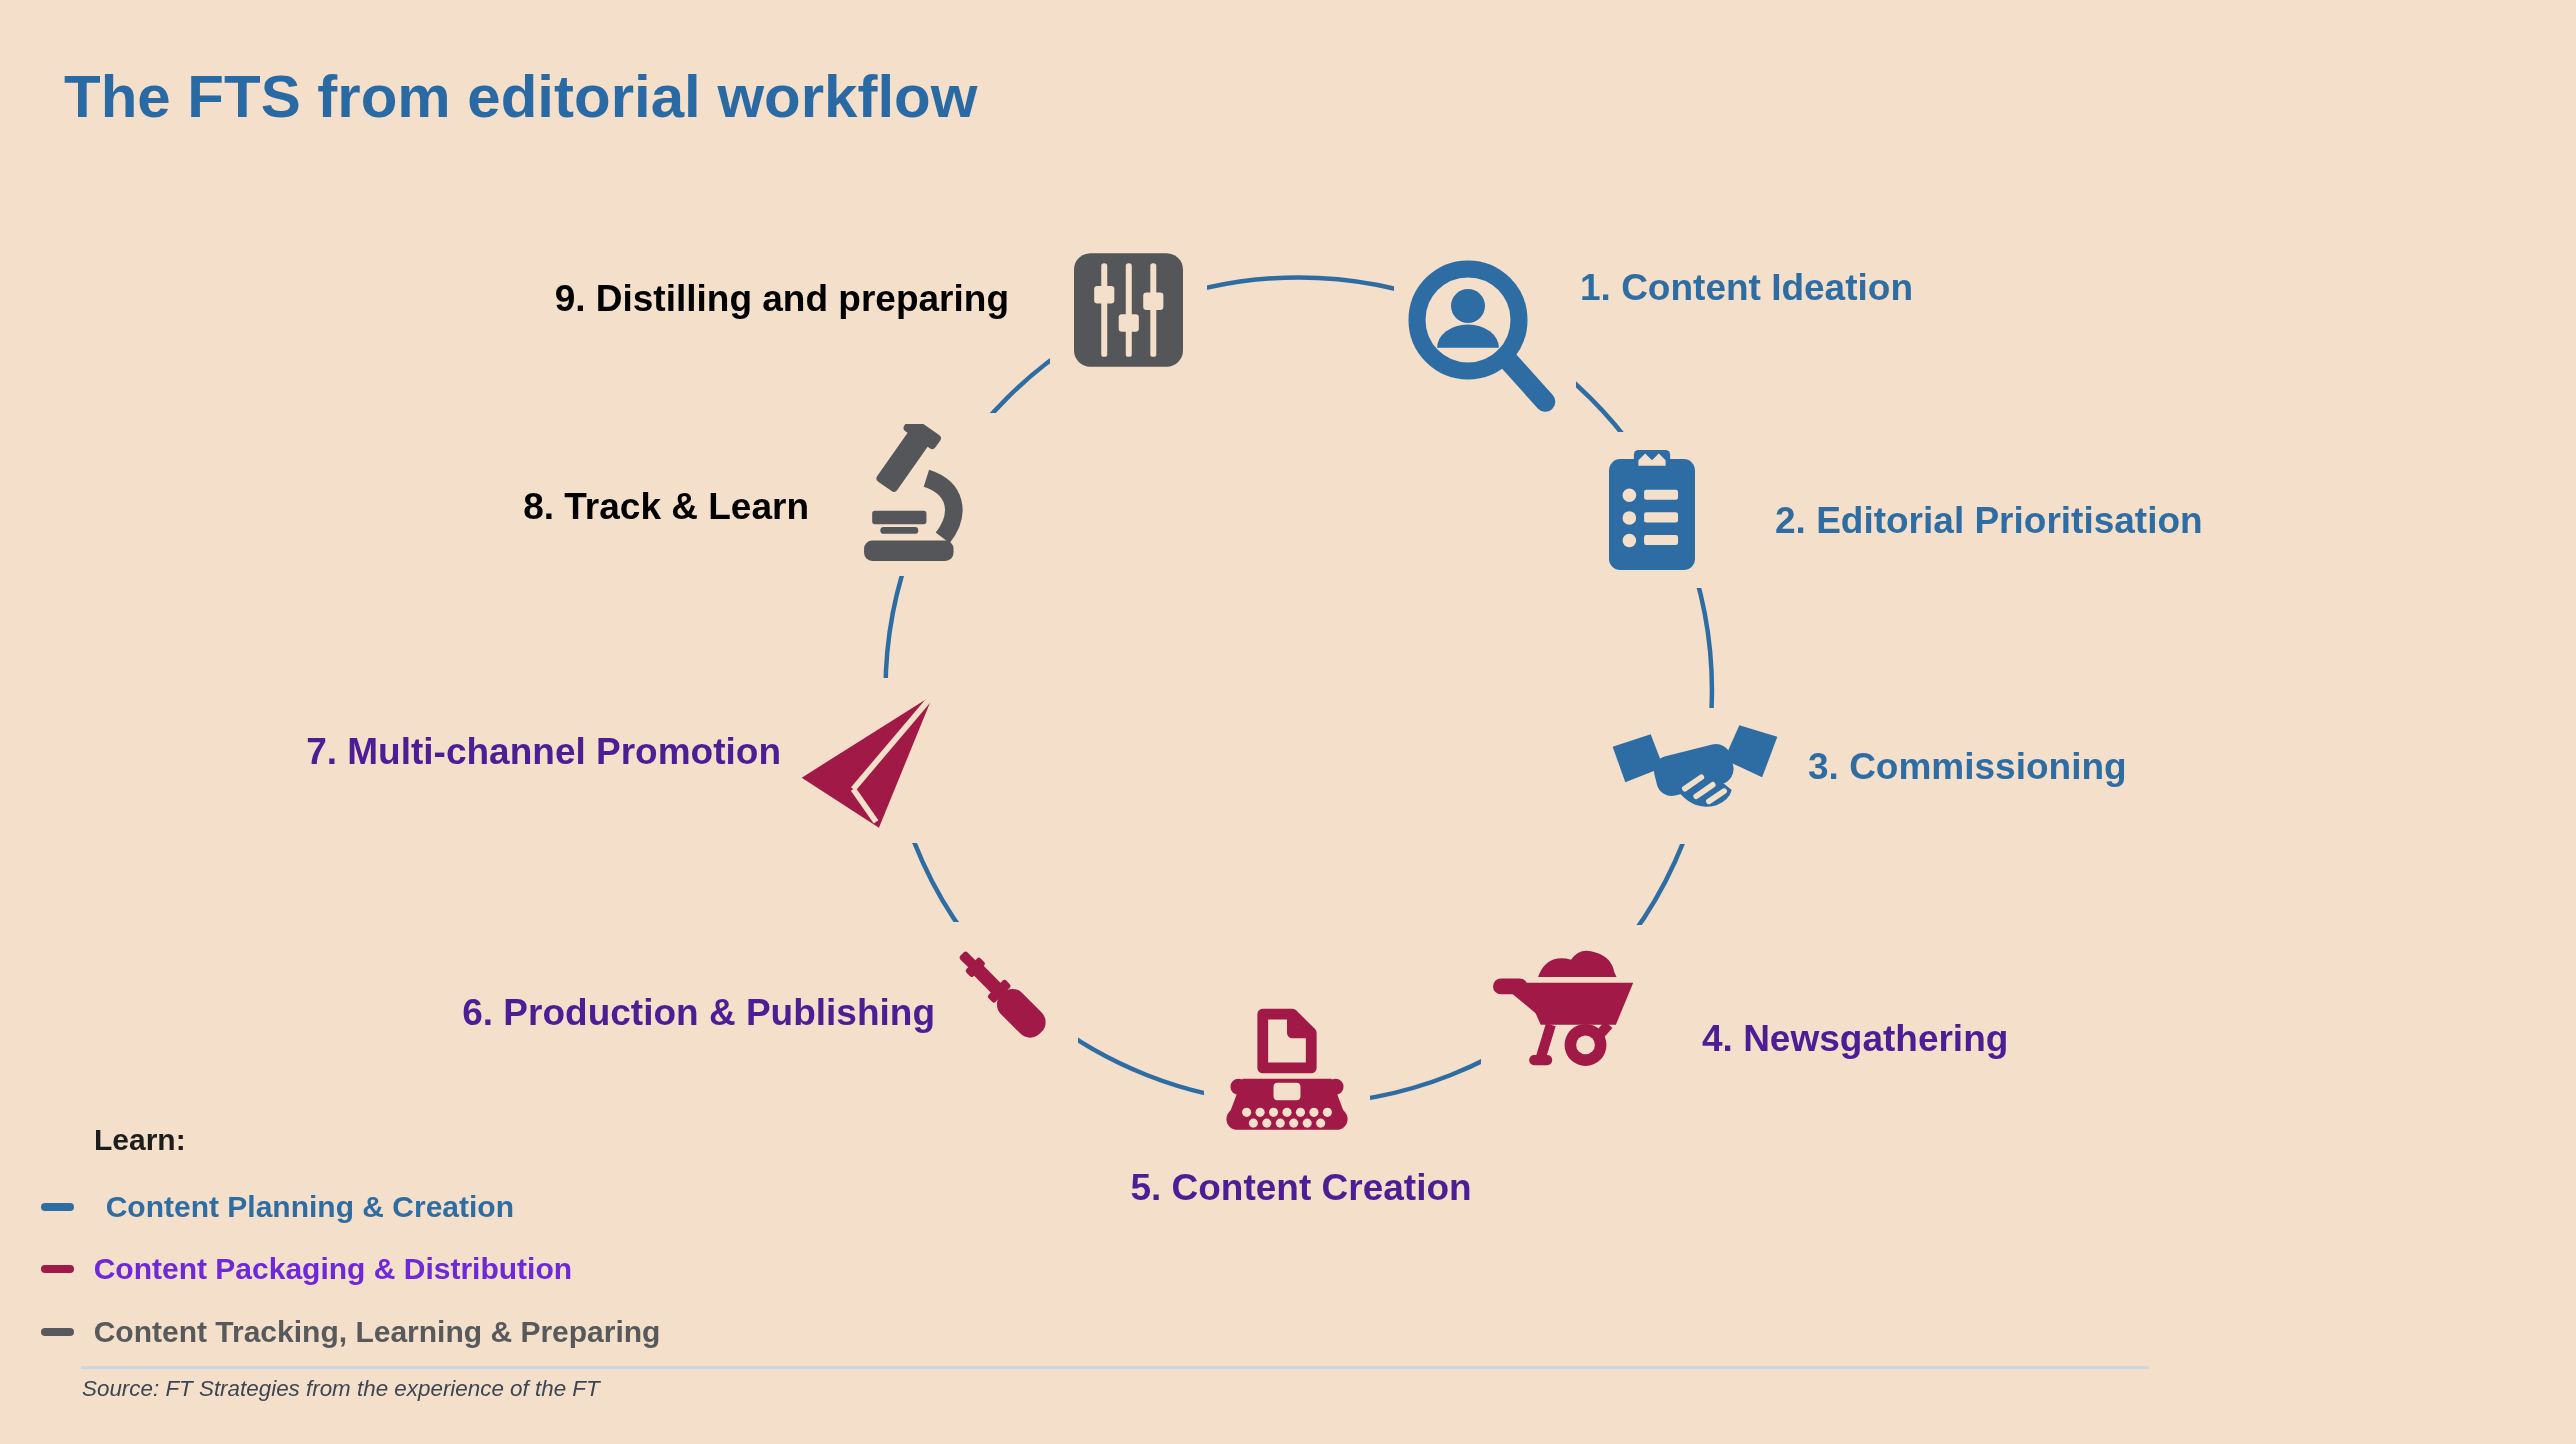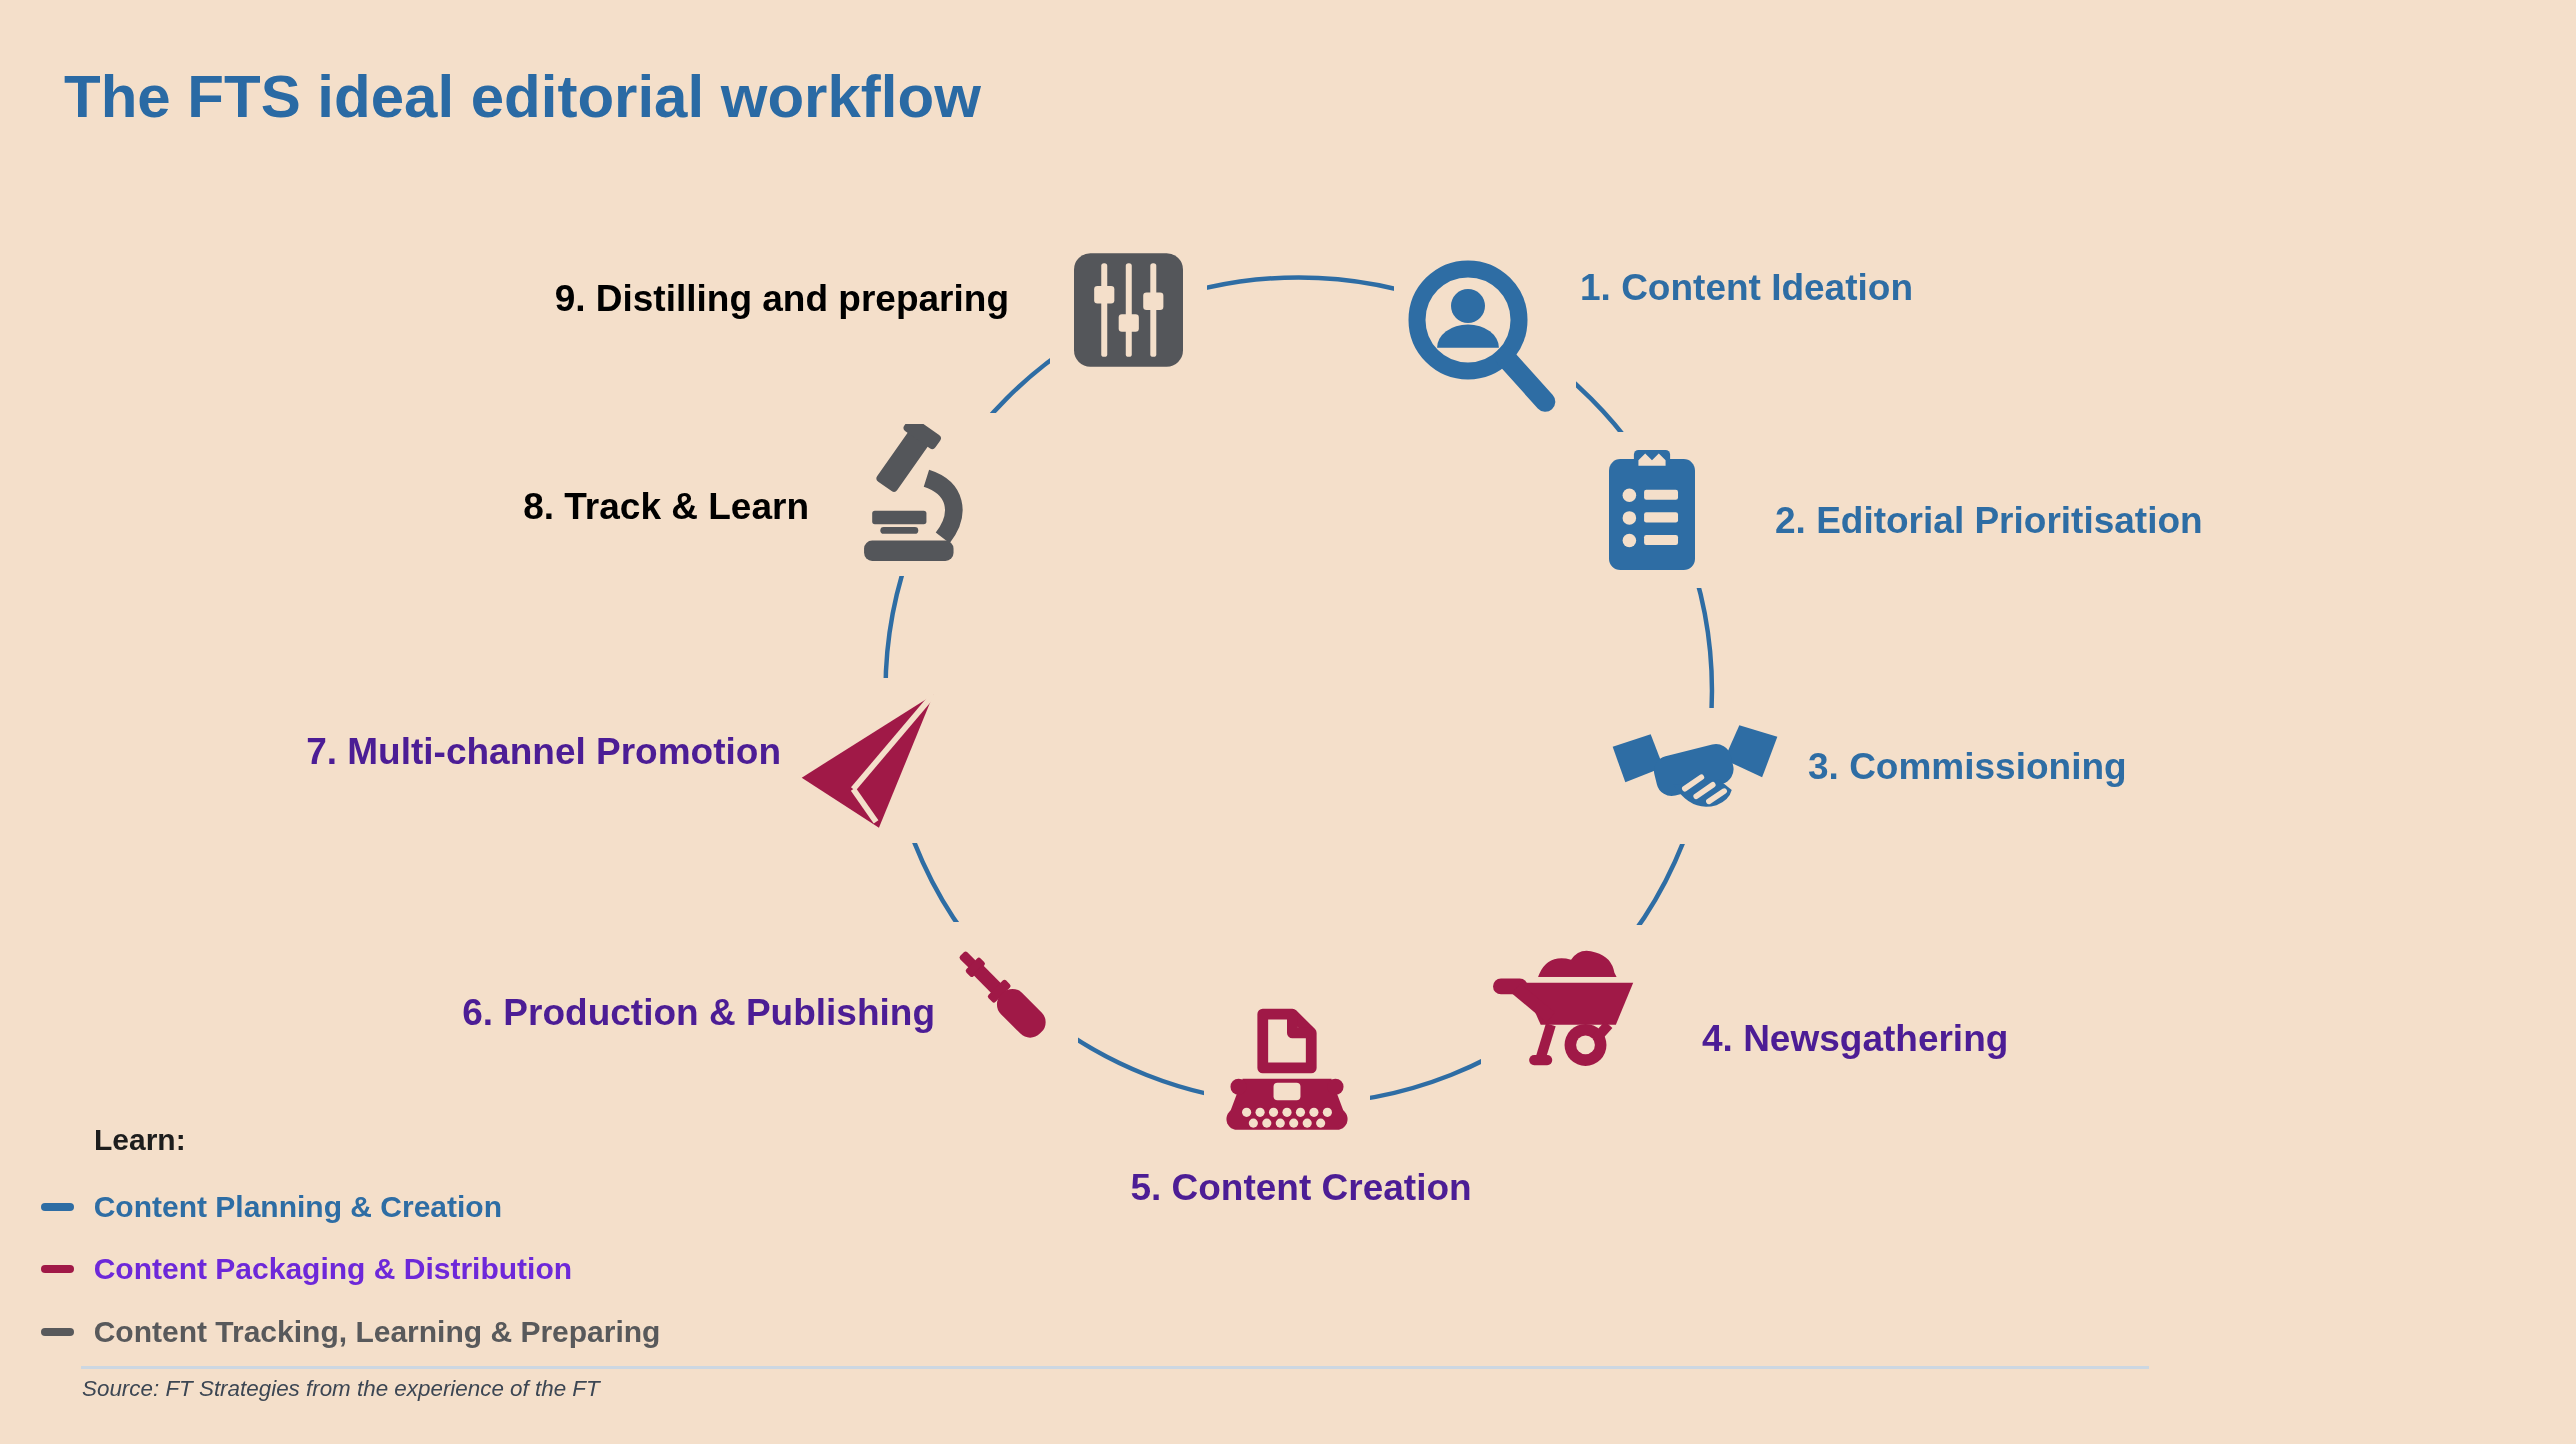--- a/index.html
+++ b/index.html
@@ -32,21 +32,21 @@
   .logo{position:absolute;left:2193px;top:1331px;display:flex;align-items:center;}
   .logo-ft-box{width:95px;height:58px;background:#fccfac;display:flex;align-items:center;justify-content:center;
     font-family:"Liberation Serif",serif;font-weight:700;font-size:45px;color:#33302e;letter-spacing:0.9px;}
   .logo-rest{margin-left:14.3px;font-size:38px;font-weight:700;color:#3e3e3e;letter-spacing:2.7px;}
 </style>
 </head>
 <body>
 
 <div class="slide">
 
-  <h1 class="page-title"><span>The </span><span class="brand">FTS</span><span> ideal editorial workflow</span></h1>
+  <h1 class="page-title"><span>The </span><span class="brand">FTS</span><span> from editorial workflow</span></h1>
 
   <svg class="ring-svg" width="2576" height="1445" viewBox="0 0 2880 1615">
     <circle cx="1452" cy="772" r="462" fill="none" stroke="#2e6da4" stroke-width="5"></circle>
   </svg>
 
   <div class="icon-box" style="left:1050px;top:231px;width:157px;height:157px;">
     <svg width="109" height="114" viewBox="0 0 100 104" fill="#54565a">
       <rect x="0" y="0" width="100" height="104" rx="15"></rect>
       <g fill="#f4dfca">
         <rect x="25" y="9" width="5.5" height="86" rx="2.5"></rect>
@@ -188,21 +188,21 @@
   <div class="step-label cat-blue" style="left:1808px;top:767px;">3. Commissioning</div>
   <div class="step-label cat-red" style="left:1702px;top:1039px;">4. Newsgathering</div>
   <div class="step-label cat-red" style="left:1301px;top:1188px;transform:translate(-50%,-50%);">5. Content Creation</div>
   <div class="step-label cat-red ta-right" style="right:1641px;top:1013px;">6. Production &amp; Publishing</div>
   <div class="step-label cat-red ta-right" style="right:1795px;top:752px;">7. Multi-channel Promotion</div>
   <div class="step-label cat-gray ta-right" style="right:1767px;top:507px;">8. Track &amp; Learn</div>
   <div class="step-label cat-gray ta-right" style="right:1567px;top:299px;">9. Distilling and preparing</div>
 
   <div class="legend-heading">Learn:</div>
 
-  <div class="legend-row" style="top:1207px;">
+  <div class="legend-row" style="top:1207px;gap:12px;">
     <span class="legend-dash" style="background:#2e6da4;"></span>
     <span class="legend-label" style="color:#2e6da4;">Content Planning &amp; Creation</span>
   </div>
   <div class="legend-row" style="top:1269px;">
     <span class="legend-dash" style="background:#a01947;"></span>
     <span class="legend-label" style="color:#6d28d9;">Content Packaging &amp; Distribution</span>
   </div>
   <div class="legend-row" style="top:1332px;">
     <span class="legend-dash" style="background:#58595b;"></span>
     <span class="legend-label" style="color:#58595b;">Content Tracking, Learning &amp; Preparing</span>

